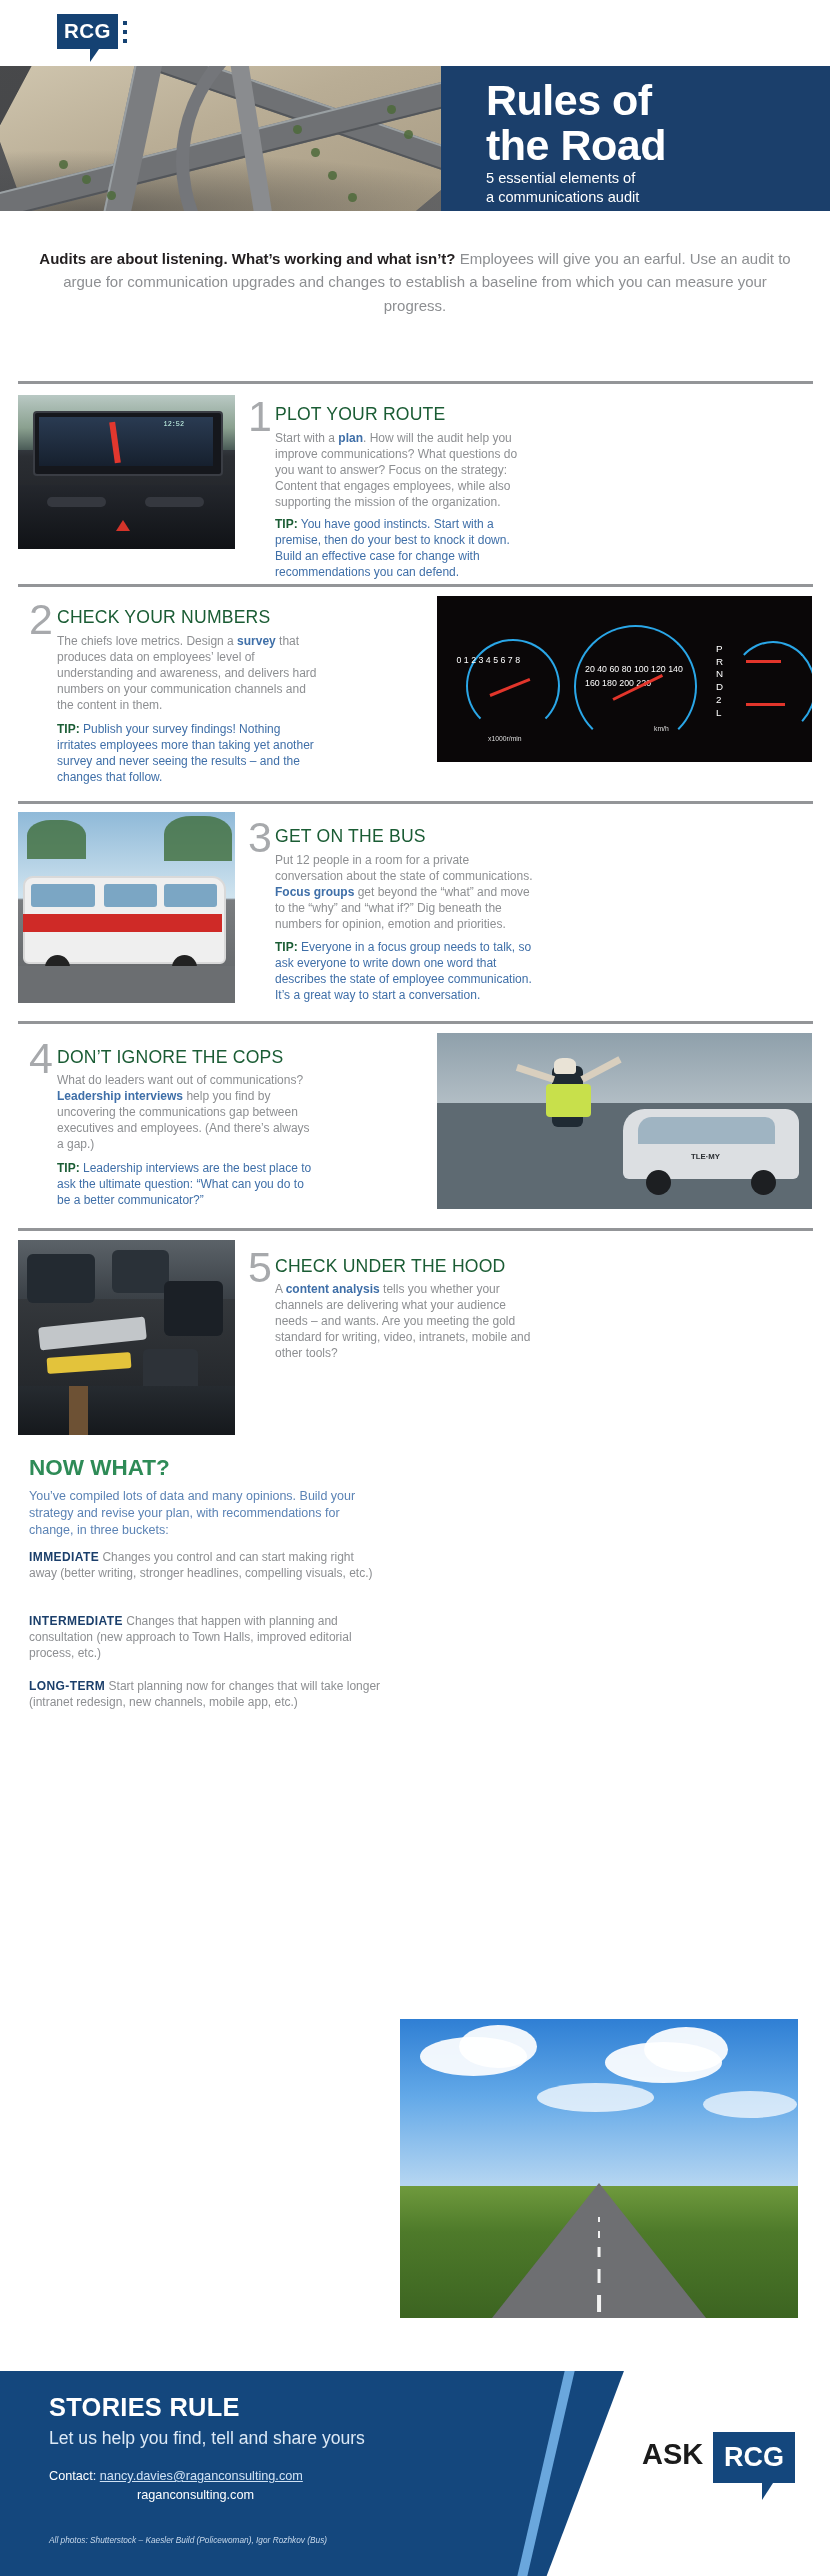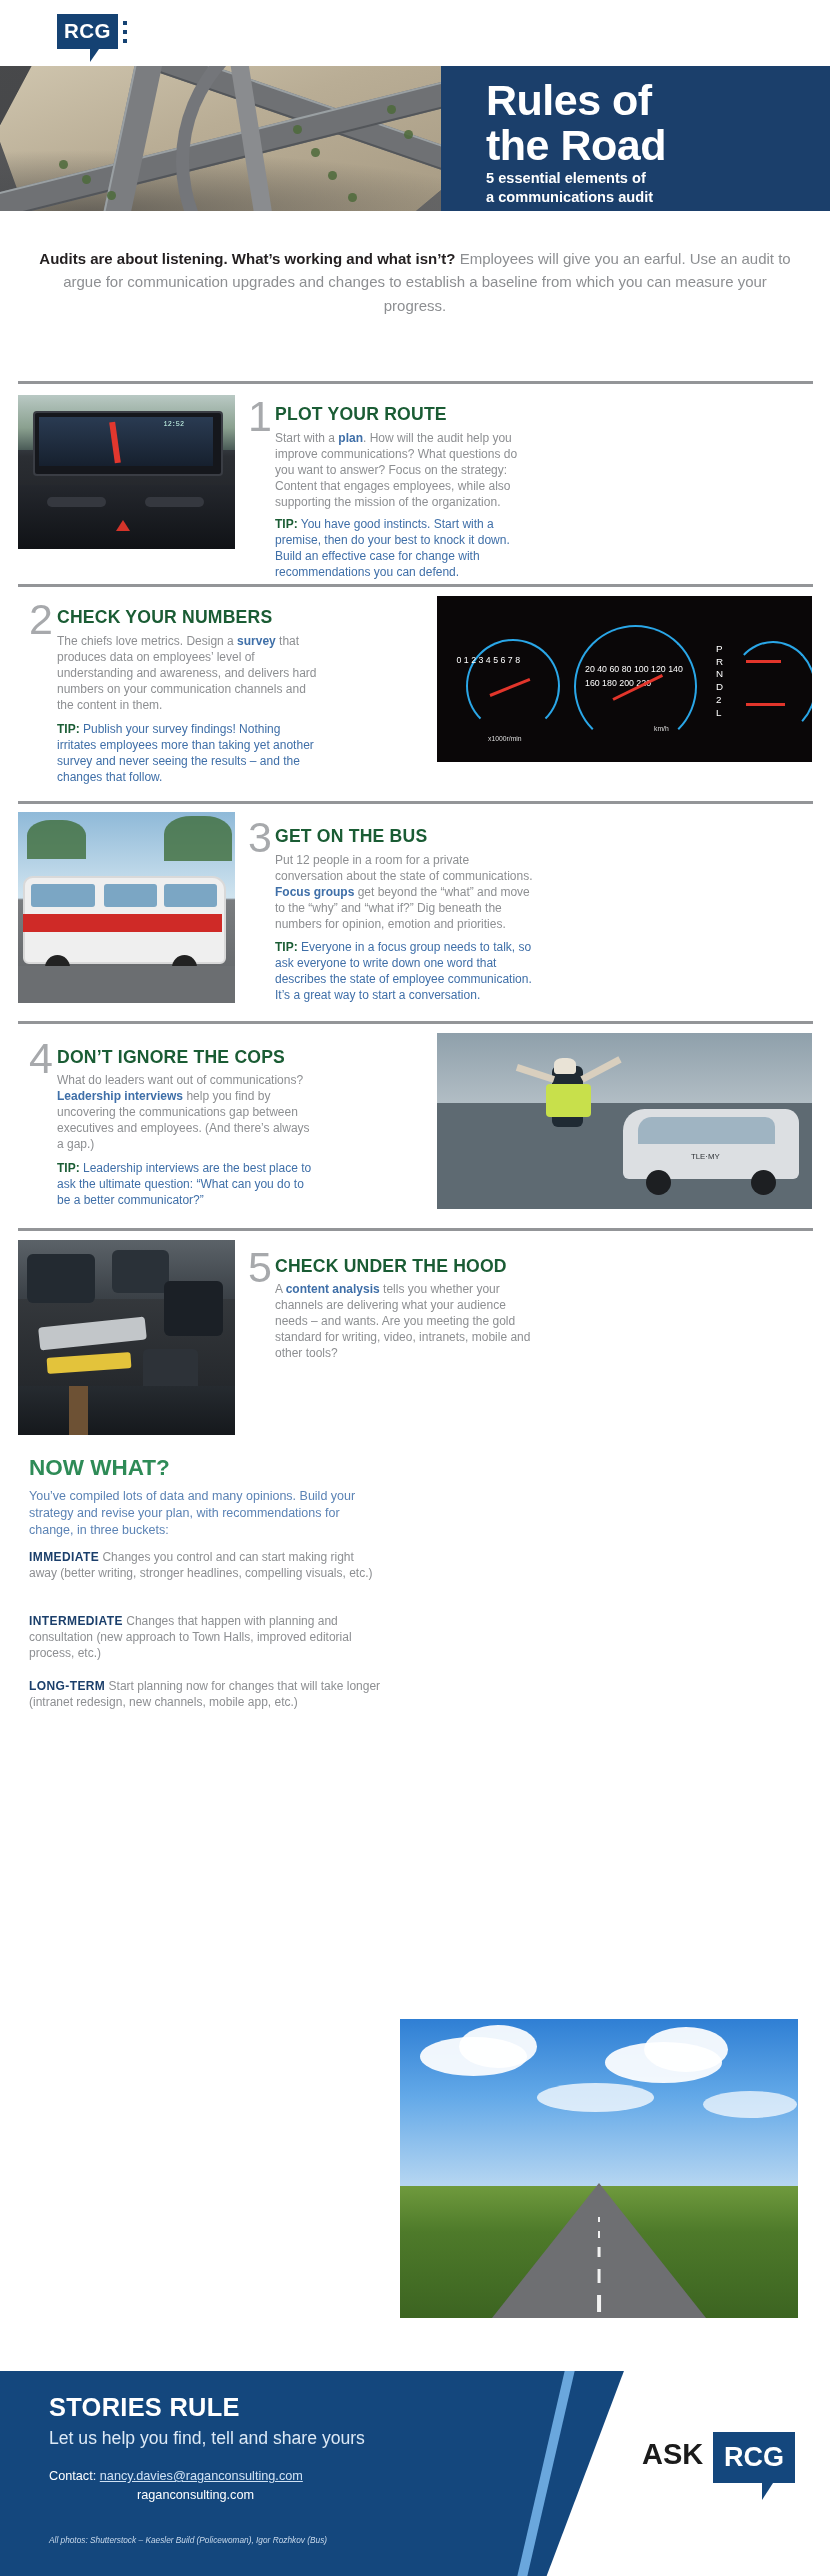--- a/index.html
+++ b/index.html
@@ -50,32 +50,32 @@
   .hero-title{
     position:absolute;left:441px;top:0;width:389px;height:145px;background:#1b3f6b;
     padding:11px; box-sizing:border-box;
   }
   .hero-title h1{
     margin:0;position:absolute;left:45px;top:11.7px;
     color:#ffffff;font-size:43px;line-height:45px;font-weight:bold;letter-spacing:-0.5px;
   }
   .hero-title .sub{
     position:absolute;left:45px;top:103px;color:#ffffff;
-    font-size:14.6px;line-height:18.6px;font-weight:bold;
+    font-size:14.6px;line-height:18.6px;font-weight:normal;
   }
 
   
   .intro{position:absolute;left:39px;top:232px;width:752px;text-align:center;
     font-size:15px;line-height:23.4px;color:#8d8f92;}
   .intro b{color:#231f20;}
   .rule{position:absolute;left:17.6px;width:795px;height:2.9px;background:#939598;}
 
   .photo{position:absolute;overflow:hidden;background:#ccc;}
   .num{position:absolute;font-size:43px;line-height:43px;color:#a7a9ac;font-weight:normal;}
-  .stitle{position:absolute;color:#1a5c34;font-size:17.6px;font-weight:bold;letter-spacing:0.2px;}
+  .stitle{position:absolute;color:#1a5c34;font-size:17.6px;font-weight:normal;letter-spacing:0.2px;}
   .sbody{position:absolute;font-size:12px;line-height:16px;color:#8d8f92;}
   .sbody b{color:#3f6fa8;}
   .stip{position:absolute;font-size:12px;line-height:16px;color:#3f6fa8;}
   .stip .tip{color:#1a5c34;font-weight:bold;}
 
   
   .nw-title{position:absolute;left:29px;top:1999px;color:#2e8b57;font-size:22.5px;font-weight:bold;}
   .nw-lead{position:absolute;left:29px;top:2033px;width:352px;font-size:12.5px;line-height:17px;color:#5b83b5;}
   .nw-item{position:absolute;left:29px;width:352px;font-size:12px;line-height:16px;color:#8d8f92;}
   .nw-item b{color:#1b3f6b;letter-spacing:0.4px;}
@@ -237,21 +237,21 @@
     <div style="position:absolute;left:0;top:40%;width:100%;height:60%;background:#5e6a72;"></div>
     <div style="position:absolute;left:115px;top:33px;width:31px;height:61px;background:#1f2a33;border-radius:5.9px;"></div>
     <div style="position:absolute;left:109px;top:51px;width:45px;height:33px;background:#c8e04b;border-radius:3.9px;"></div>
     <div style="position:absolute;left:117px;top:25.4px;width:21.5px;height:15.6px;background:#e9e3d6;border-radius:40% 40% 20% 20%;"></div>
     <div style="position:absolute;left:145px;top:43px;width:43px;height:6.8px;background:#d9cfbe;transform:rotate(-28deg);transform-origin:left;"></div>
     <div style="position:absolute;left:78px;top:43px;width:39px;height:6.8px;background:#d9cfbe;transform:rotate(18deg);transform-origin:right;"></div>
     <div style="position:absolute;left:186px;top:76px;width:176px;height:70px;background:#dcdfe2;border-radius:21.5px 13.7px 5.9px 5.9px;"></div>
     <div style="position:absolute;left:201px;top:84px;width:137px;height:27px;background:#9fb4c2;border-radius:13.7px 9.8px 0 0;"></div>
     <div style="position:absolute;left:209px;top:137px;width:25.4px;height:25.4px;background:#1d1f22;border-radius:50%;"></div>
     <div style="position:absolute;left:314px;top:137px;width:25.4px;height:25.4px;background:#1d1f22;border-radius:50%;"></div>
-    <div style="position:absolute;left:254px;top:119px;color:#2b2f33;font-size:7.8px;font-weight:normal;">TLE·MY</div>
+    <div style="position:absolute;left:254px;top:119px;color:#2b2f33;font-size:7.8px;font-weight:bold;">TLE·MY</div>
   </div>
   <div class="num" style="left:29px;top:1037px">4</div>
   <div class="stitle" style="left:57px;top:1047px">DON’T IGNORE THE COPS</div>
   <div class="sbody" style="left:57px;top:1072px;width:262px">
     <span>What do leaders want out of communications? </span><b>Leadership interviews</b><span> help you find by uncovering the communications gap between executives and employees. (And there’s always a gap.)</span>
   </div>
   <div class="stip" style="left:57px;top:1160px;width:262px">
     <span class="tip">TIP:</span><span> Leadership interviews are the best place to ask the ultimate question: “What can you do to be a better communicator?”</span>
   </div>
 

